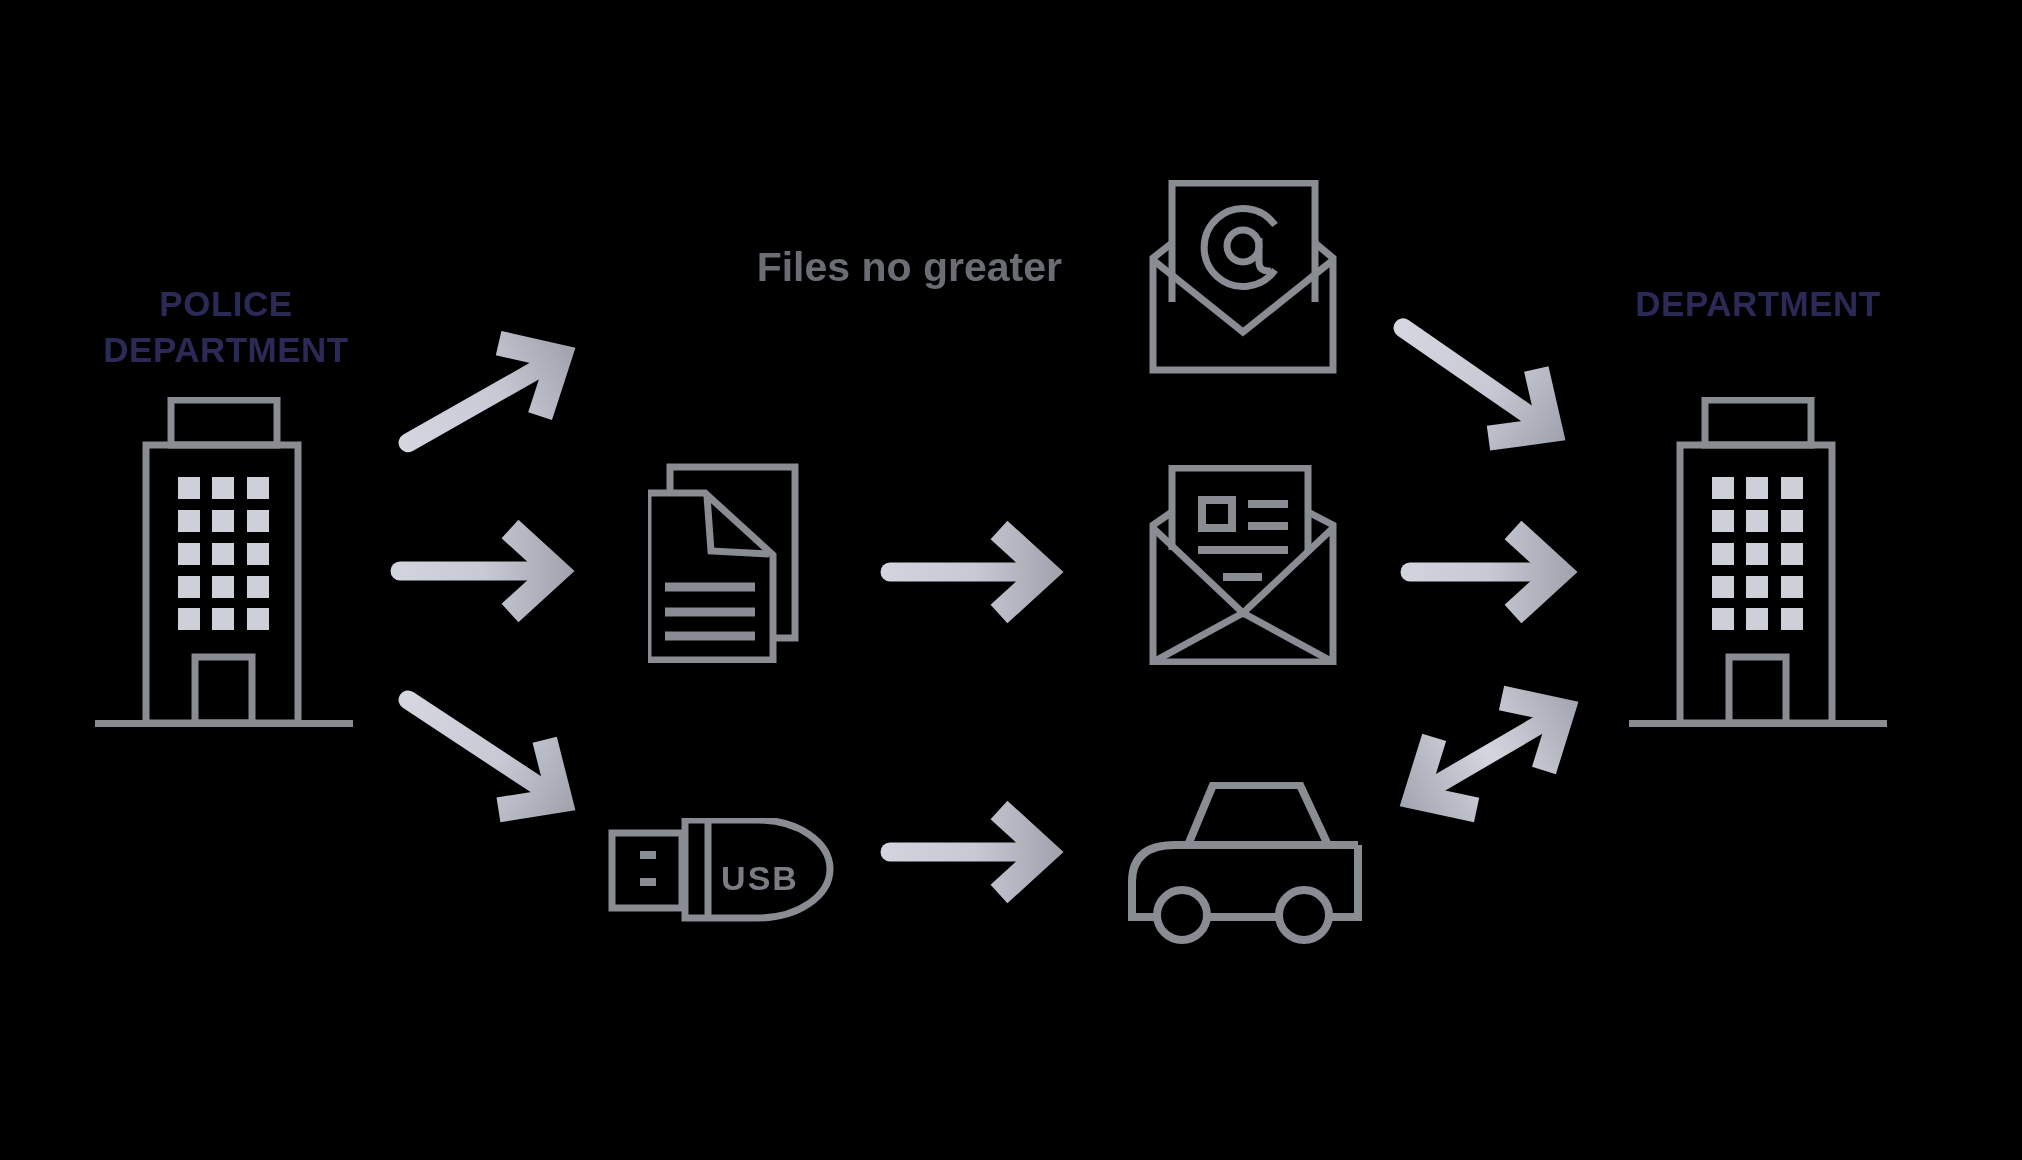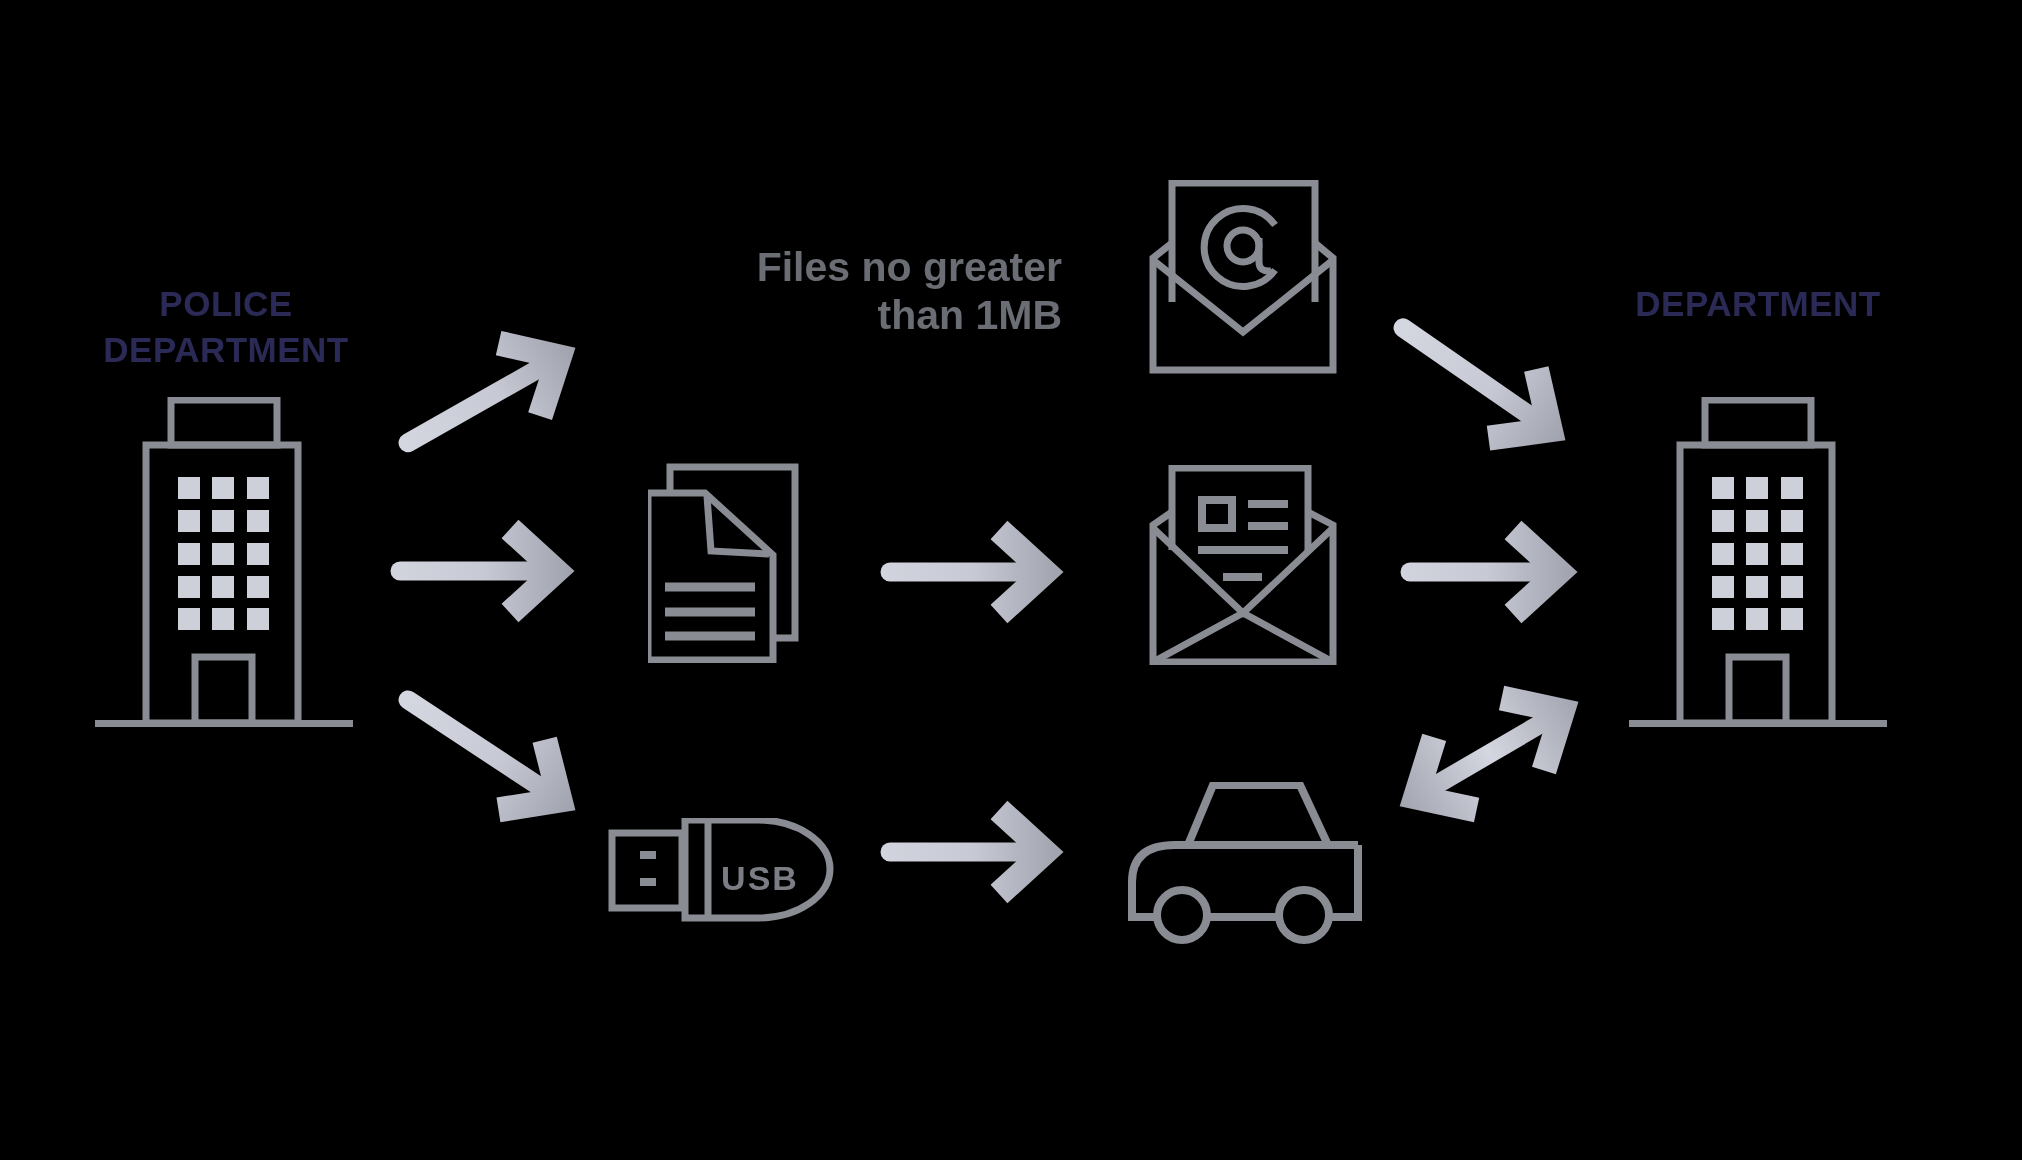--- a/index.html
+++ b/index.html
@@ -34,21 +34,20 @@
     <span>POLICE</span>
     <span>DEPARTMENT</span>
   </div>
 
   <div class="abs label" style="left:1558px;top:281px;width:400px;">
     <span>DEPARTMENT</span>
   </div>
 
   <div class="abs note" style="left:642px;top:243px;width:420px;">
     <span>Files no greater</span>
-    <span>than 1MB</span>
   </div>
 
   <svg class="abs" style="left:95px;top:397px;" width="258" height="330" viewBox="0 0 258 330">
     <rect class="st" x="76" y="3" width="106" height="45"></rect>
     <rect class="st" x="51" y="48" width="152" height="278"></rect>
     <g>
       <rect class="win" x="83" y="80" width="22" height="22"></rect>
         <rect class="win" x="117" y="80" width="22" height="22"></rect>
         <rect class="win" x="152" y="80" width="22" height="22"></rect>
       <rect class="win" x="83" y="113" width="22" height="22"></rect>

